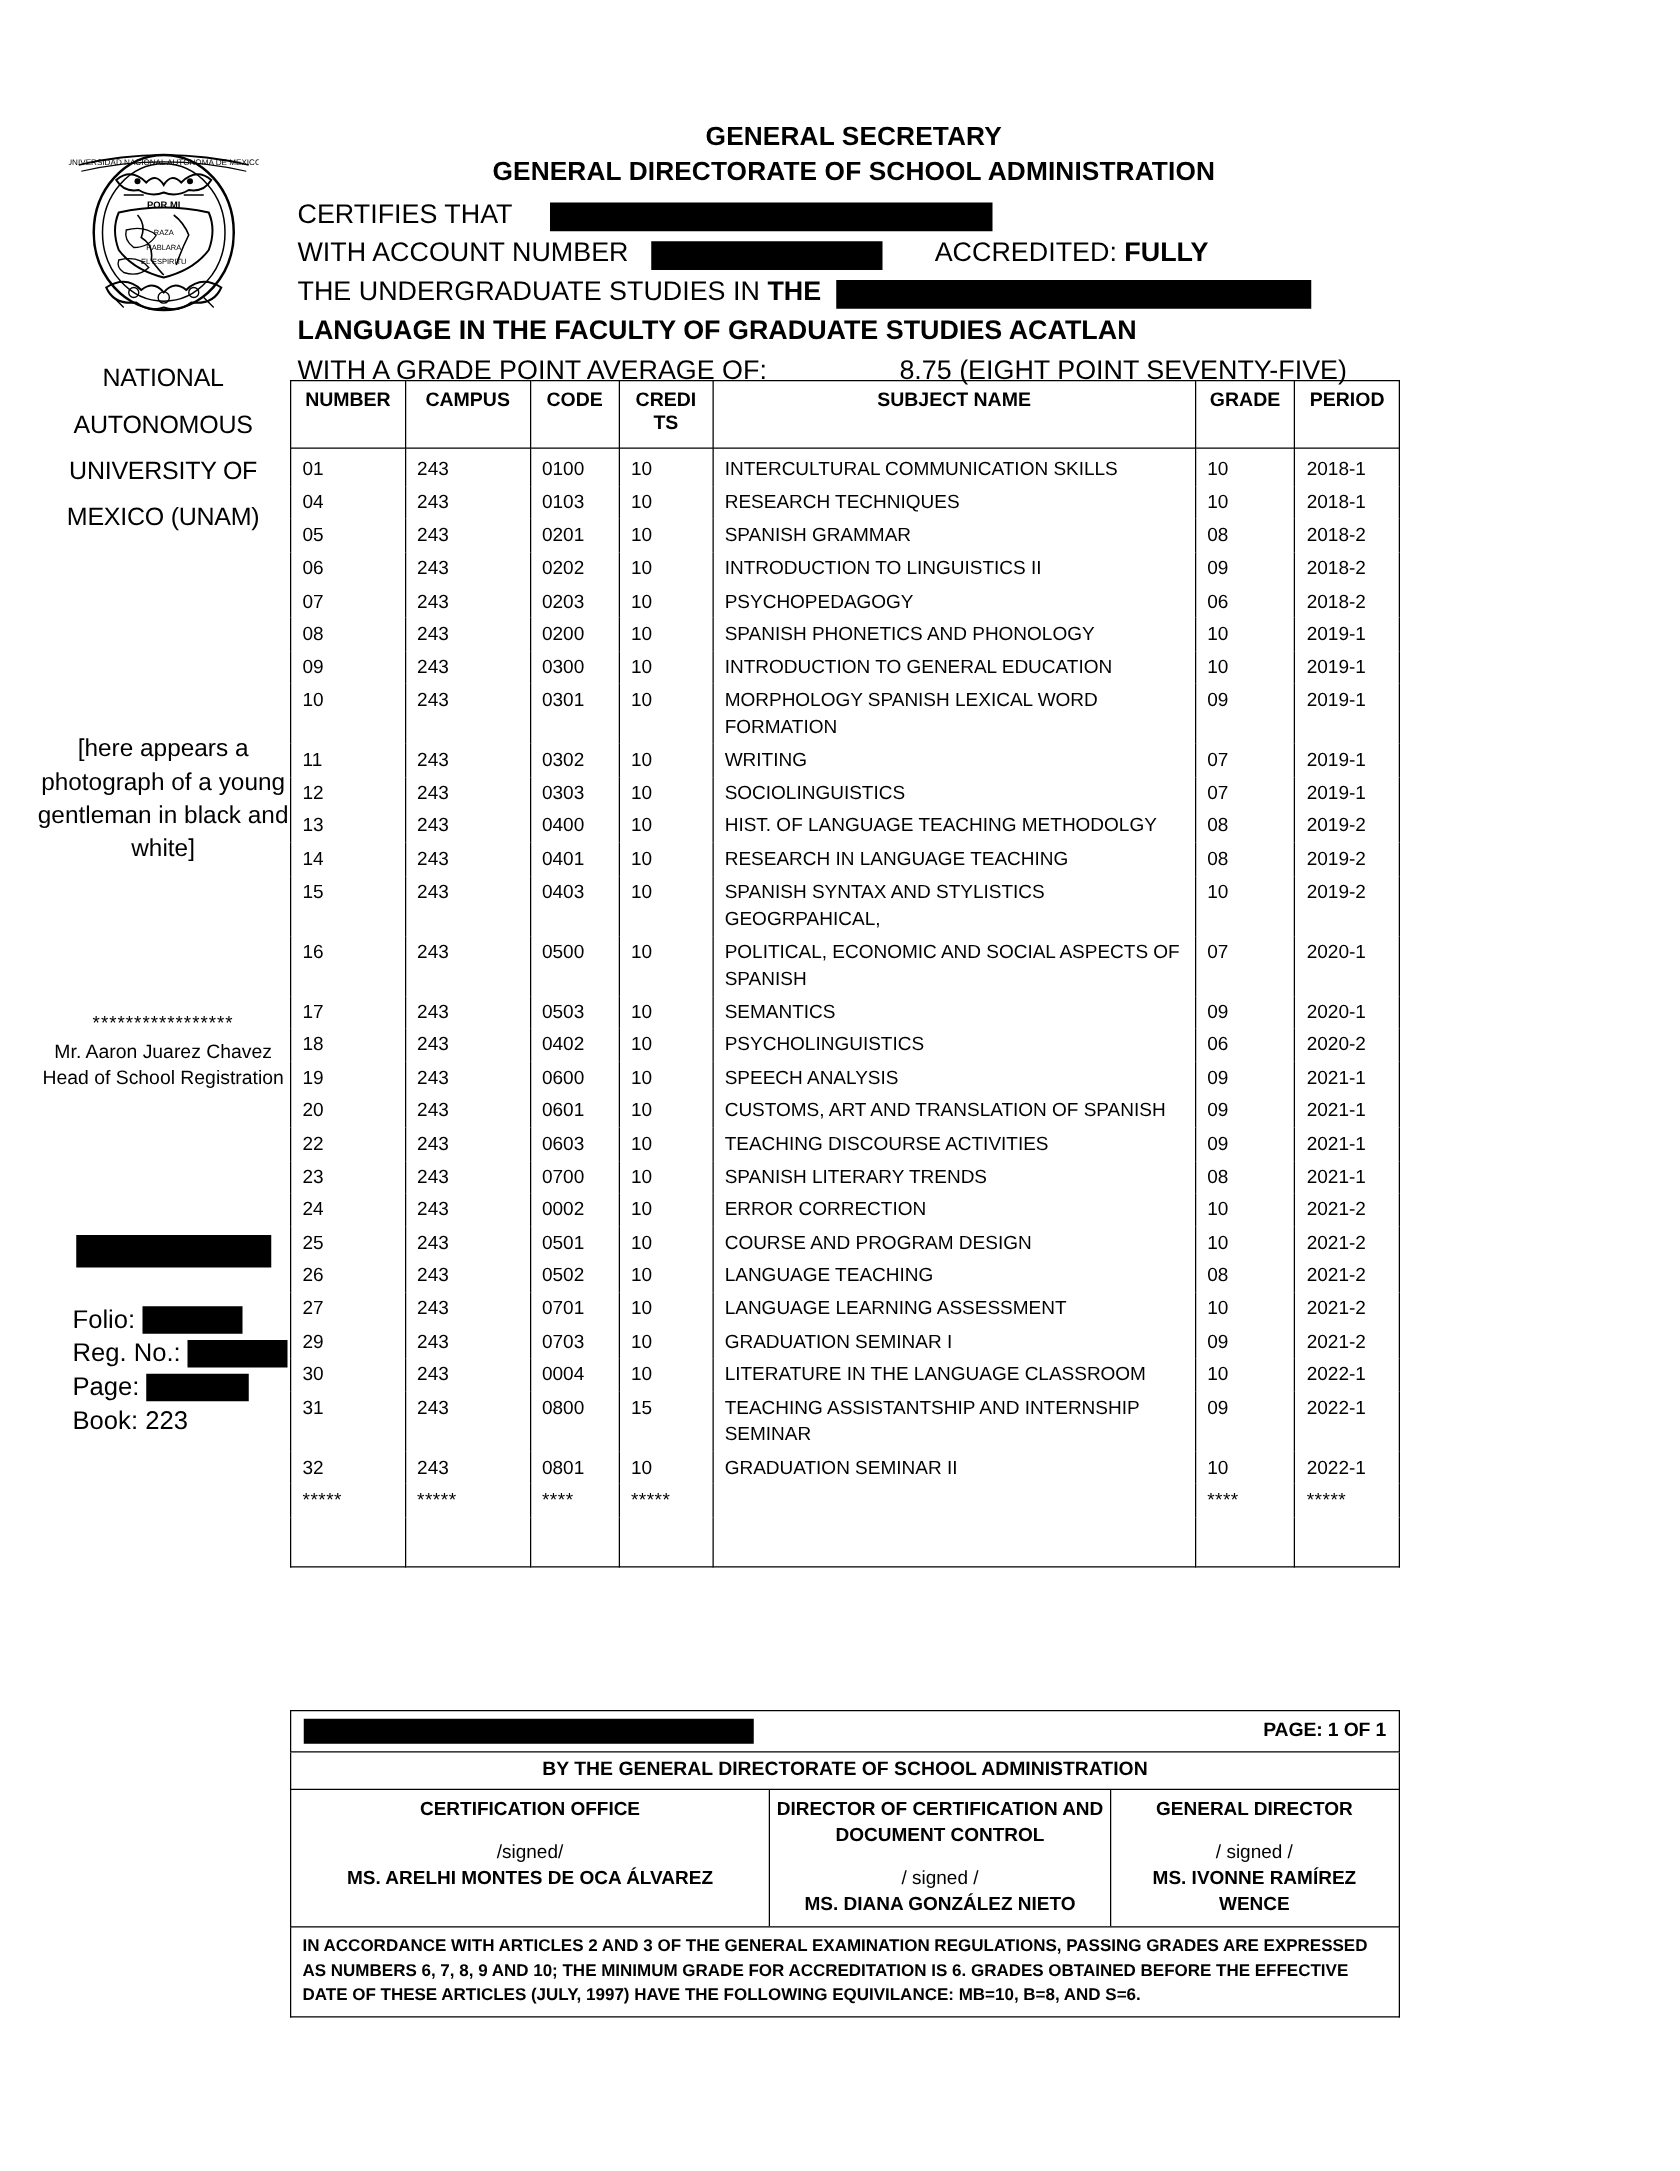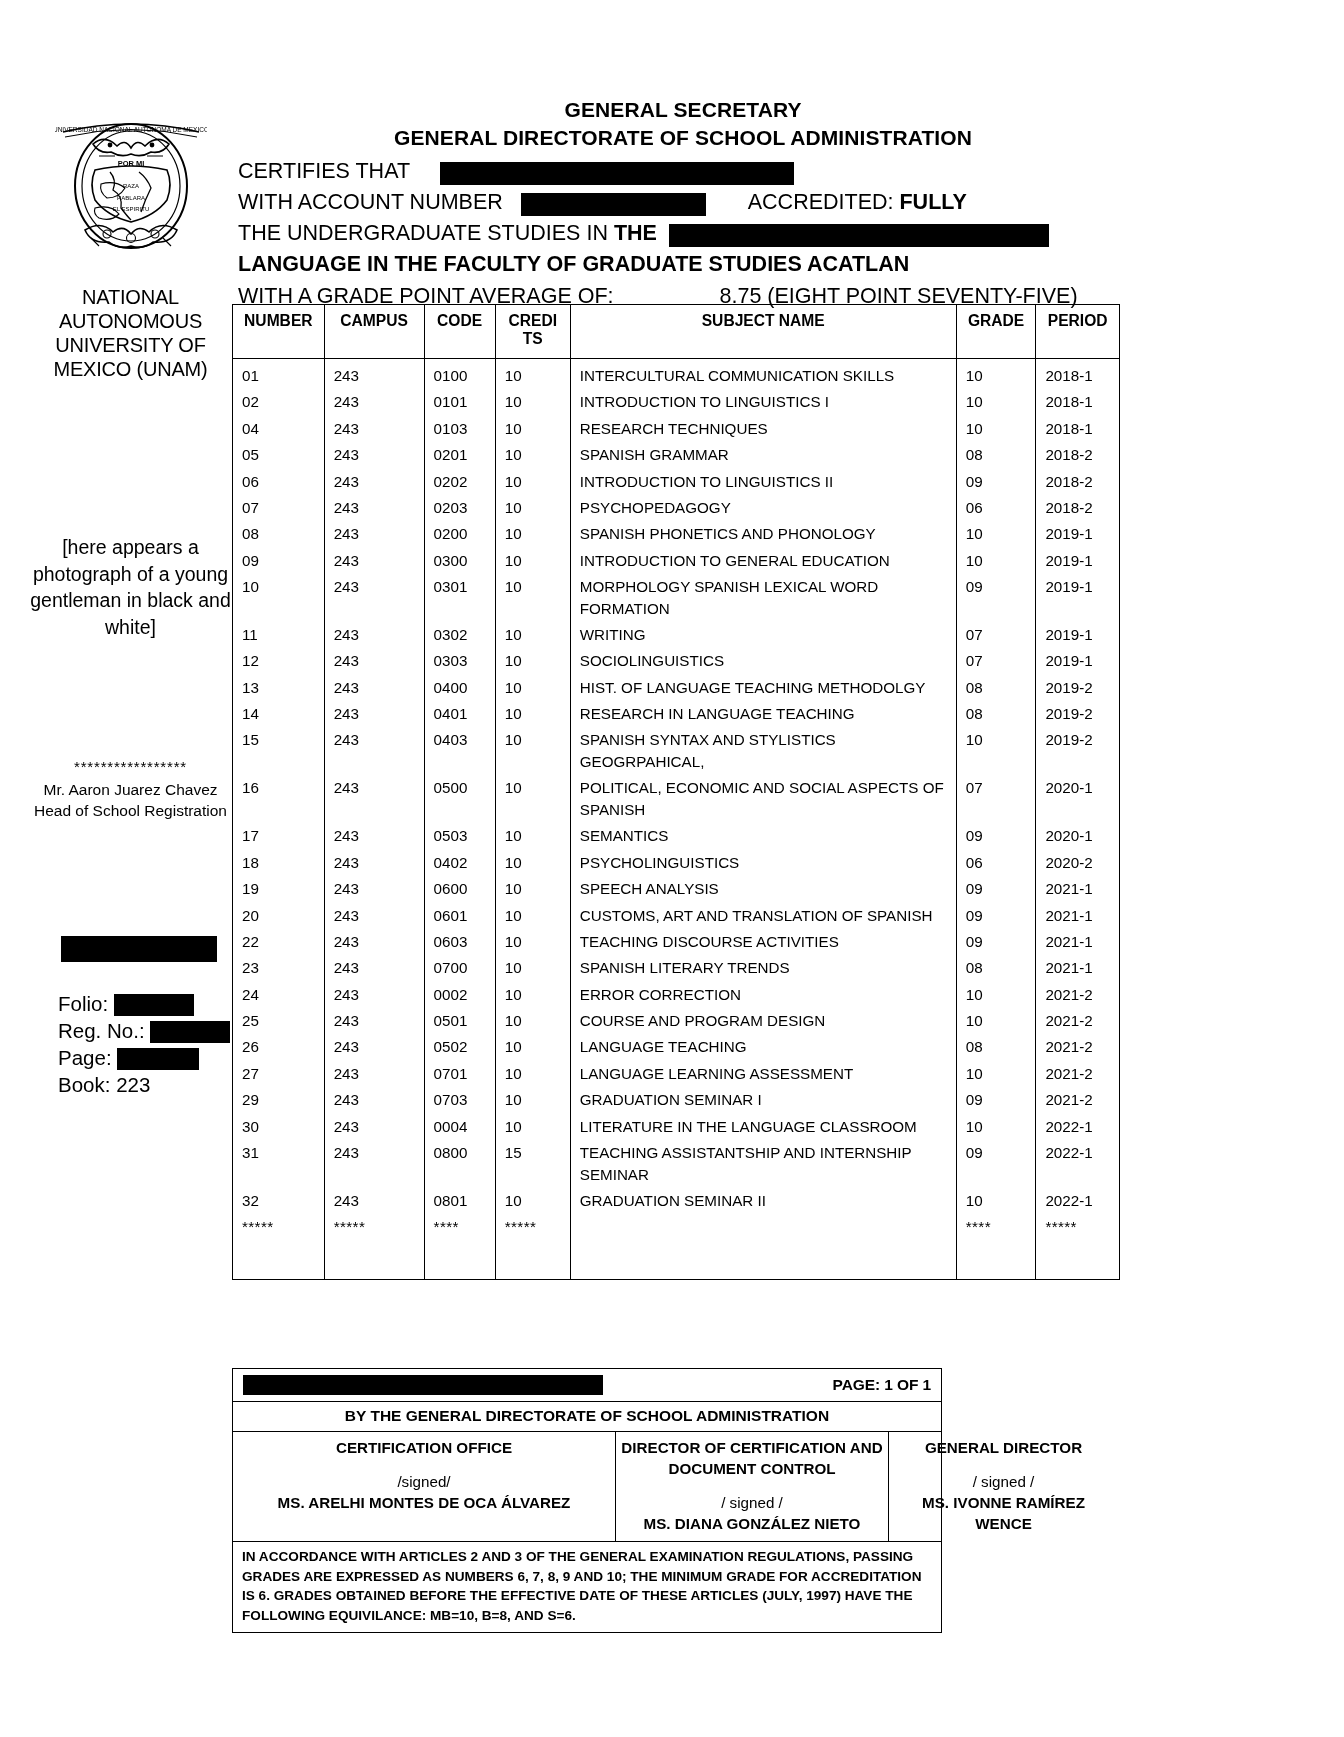--- a/index.html
+++ b/index.html
@@ -29,21 +29,21 @@
   }
   .crest {
     width: 152px;
     height: 155px;
     margin: 0 auto;
     display: block;
   }
   .univ-name {
     margin-top: 22px;
     font-size: 20px;
-    line-height: 24px;
+    line-height: 37px;
     font-family: "Liberation Sans", sans-serif;
     letter-spacing: -0.2px;
   }
   .photo-note {
     margin-top: 153px;
     font-size: 19.5px;
     line-height: 26.5px;
   }
   .sig-block {
     margin-top: 116px;
@@ -144,21 +144,21 @@
   .c-grade { width: 74px; }
   .c-per   { width: 78px; }
   .tail-td { height: 34px; border-bottom: 1.4px solid #000 !important; }
   .stars { letter-spacing: 0.4px; }
 
   
   .footer {
     position: absolute;
     left: 232px;
     top: 1368px;
-    width: 710px;
+    width: 888px;
   }
   .fb {
     border: 1.4px solid #000000;
     border-top: none;
   }
   .fb.first { border-top: 1.4px solid #000000; }
   .row-page {
     display: flex;
     align-items: center;
     height: 32px;
@@ -313,29 +313,20 @@
         <tr>
           <td class="c-num">01</td>
           <td class="c-camp">243</td>
           <td class="c-code">0100</td>
           <td class="c-cred">10</td>
           <td class="c-subj">INTERCULTURAL COMMUNICATION SKILLS</td>
           <td class="c-grade">10</td>
           <td class="c-per">2018-1</td>
         </tr>
         <tr>
-          <td class="c-num">02</td>
-          <td class="c-camp">243</td>
-          <td class="c-code">0101</td>
-          <td class="c-cred">10</td>
-          <td class="c-subj">INTRODUCTION TO LINGUISTICS I</td>
-          <td class="c-grade">10</td>
-          <td class="c-per">2018-1</td>
-        </tr>
-        <tr>
           <td class="c-num">04</td>
           <td class="c-camp">243</td>
           <td class="c-code">0103</td>
           <td class="c-cred">10</td>
           <td class="c-subj">RESEARCH TECHNIQUES</td>
           <td class="c-grade">10</td>
           <td class="c-per">2018-1</td>
         </tr>
         <tr>
           <td class="c-num">05</td>

